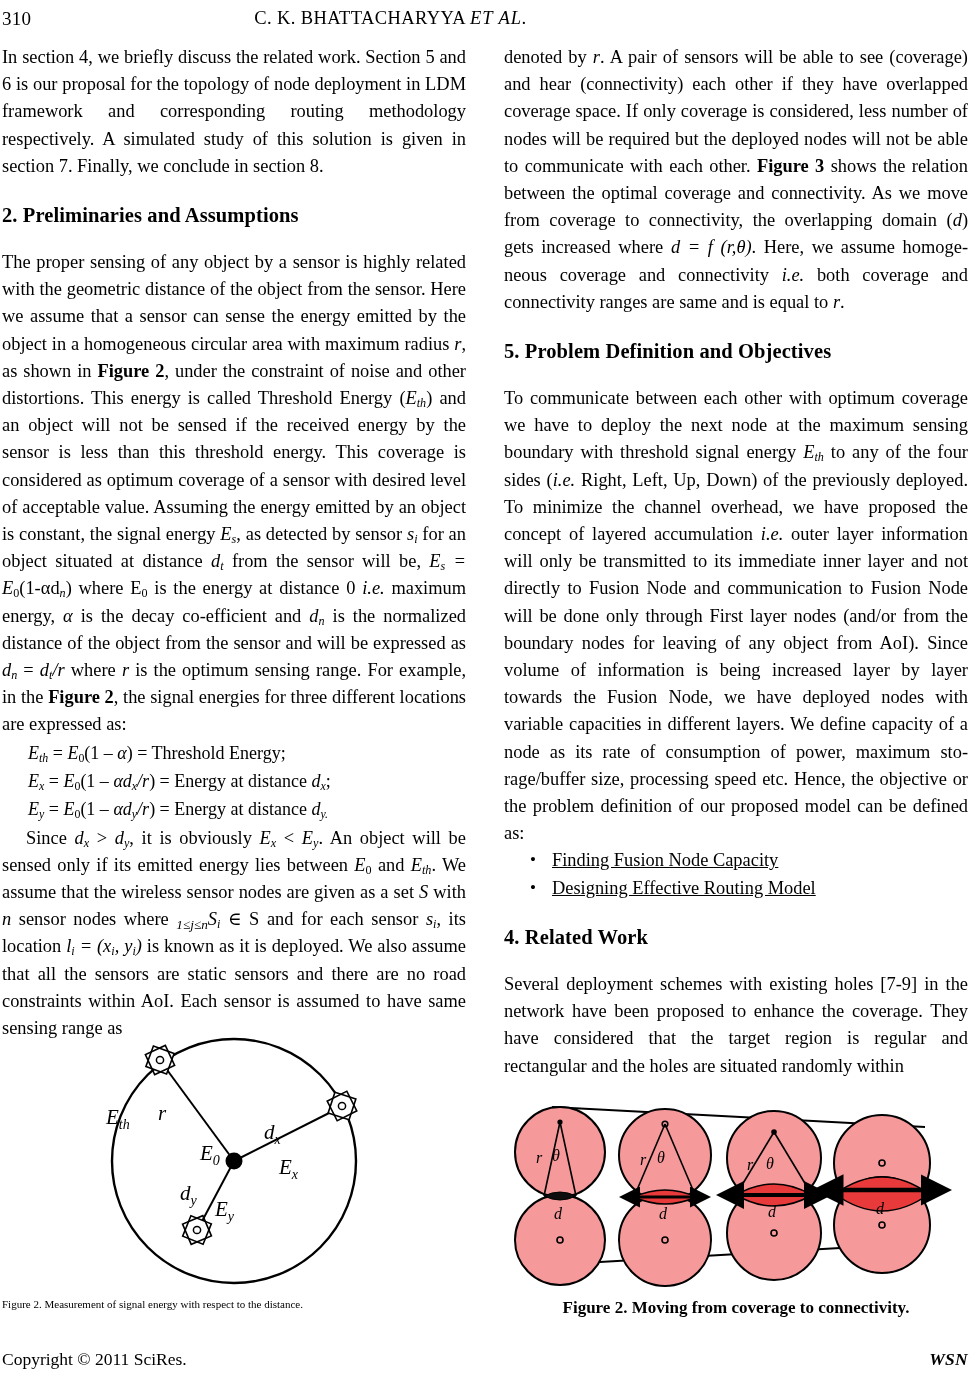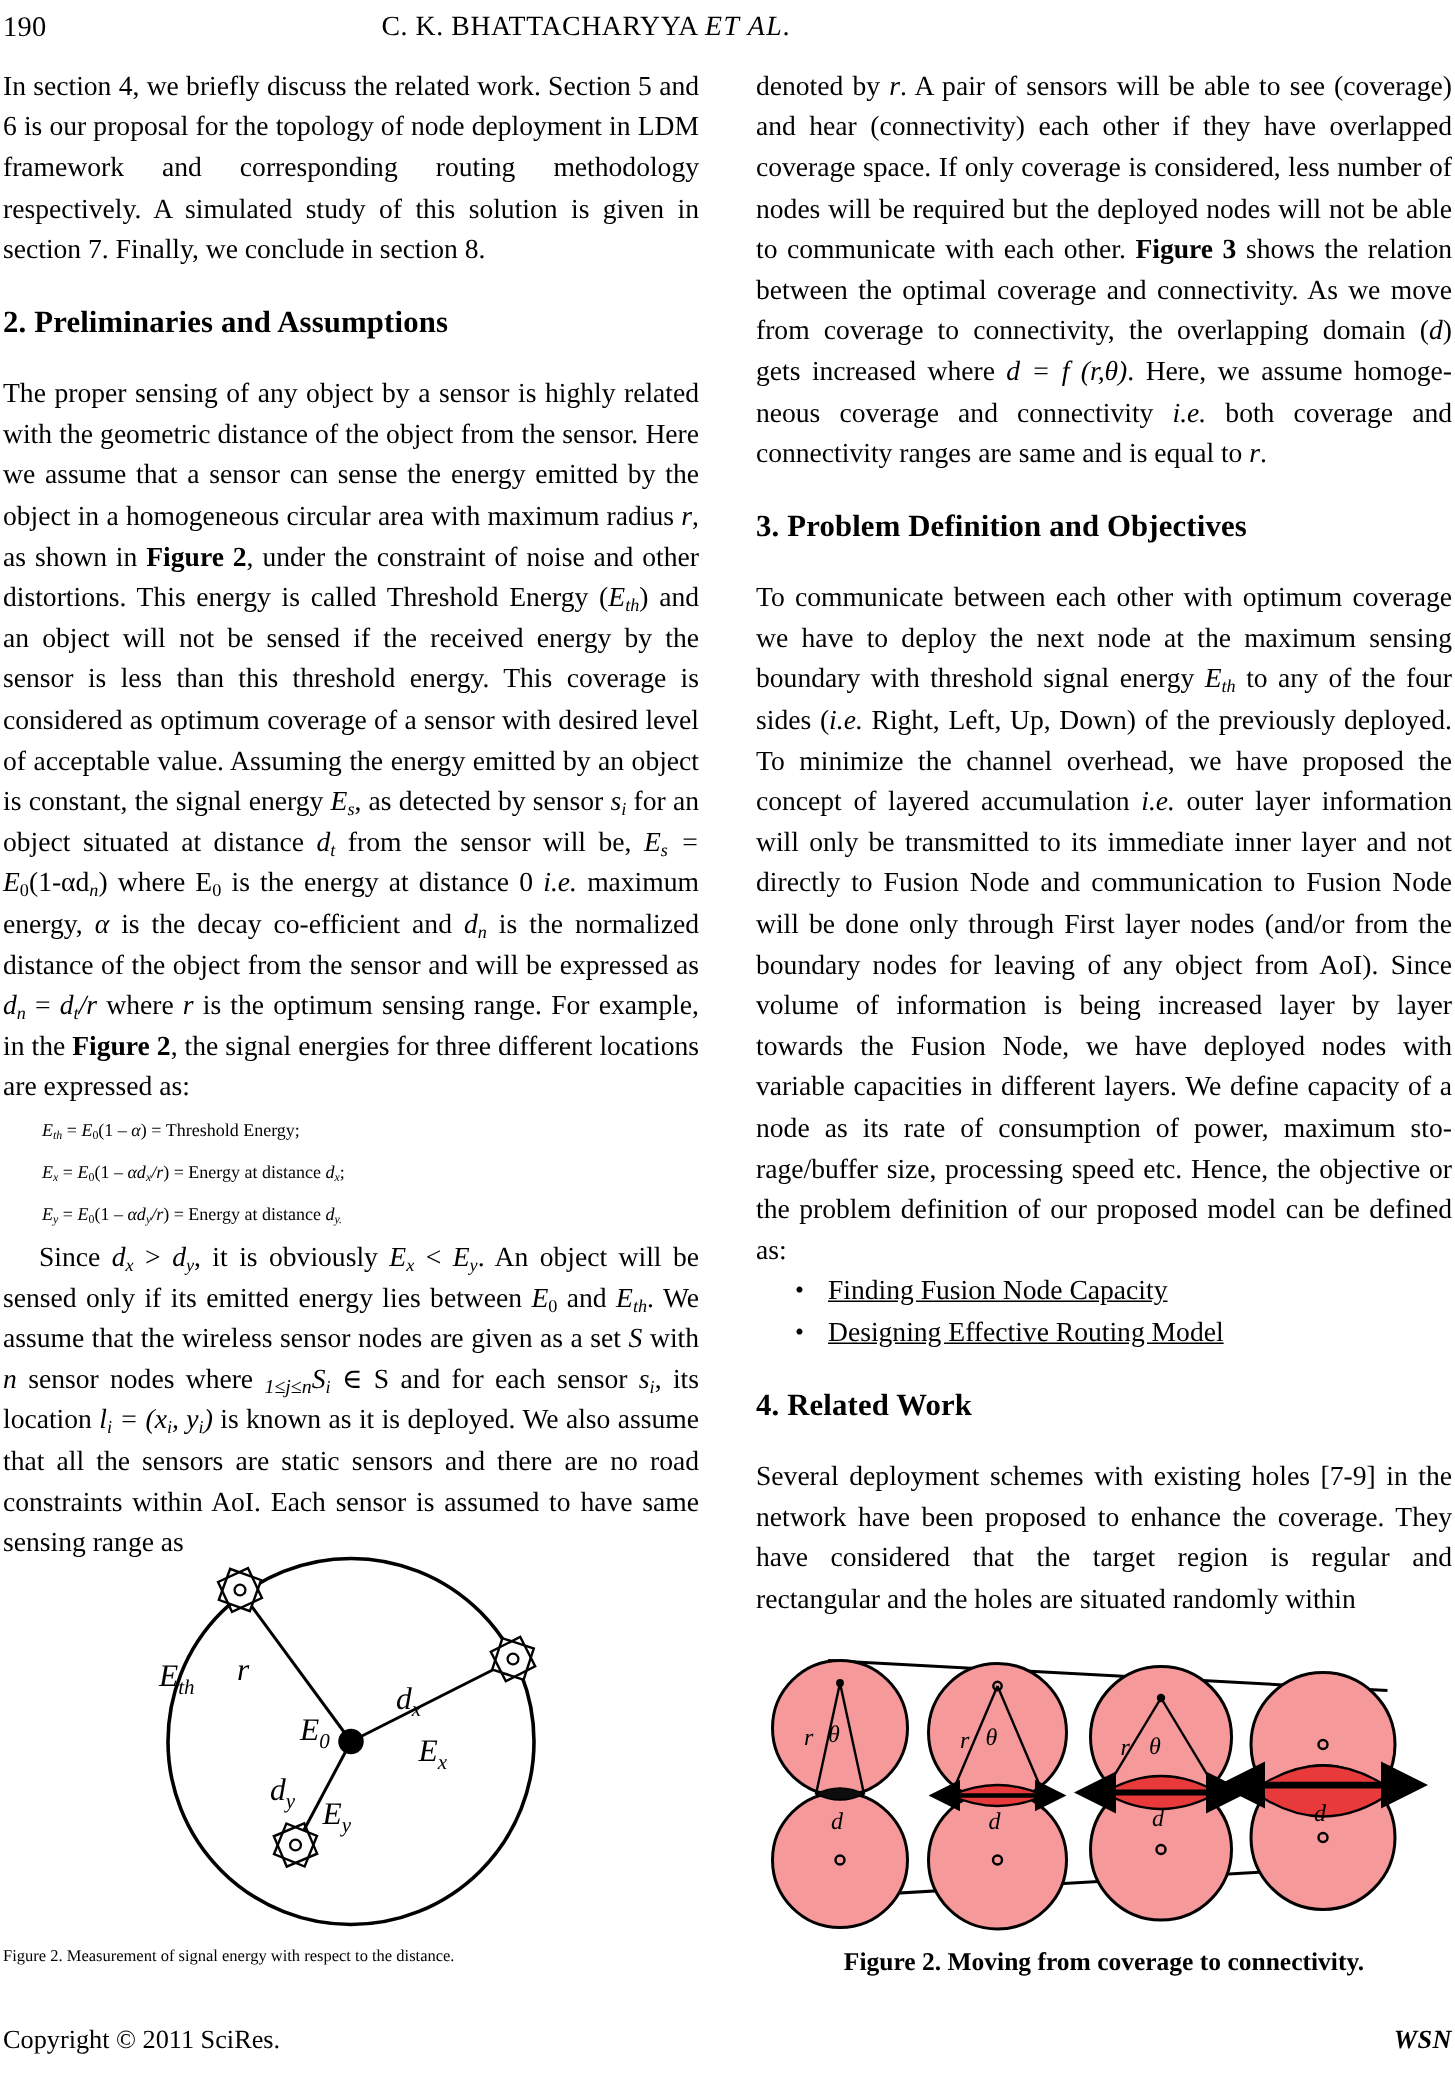--- a/index.html
+++ b/index.html
@@ -70,21 +70,21 @@
   h2.sec {
     margin: 24px 0 22px 0;
     font-size: 20.5px;
     font-weight: bold;
     font-family: "Liberation Serif", "DejaVu Serif", serif;
     letter-spacing: 0.1px;
   }
 
   
   .eqline {
-    font-size: 12px;
+    font-size: 18px;
     line-height: 28px;
     margin-left: 26px;
     white-space: nowrap;
   }
   .mi { font-style: italic; }
   sub, sup { font-size: 0.66em; line-height: 0; }
   sub { vertical-align: -0.28em; }
 
   
   .mathrun { font-style: italic; white-space: nowrap; margin-top: 16px; }
@@ -170,21 +170,21 @@
     font-style: italic;
     letter-spacing: 0.3px;
   }
 </style>
 </head>
 <body>
 
 <div class="page">
 
   <div class="runhead">
-    <div class="folio">190</div>
+    <div class="folio">310</div>
     <div class="authors">
       <span>C. K. BHATTACHARYYA</span>
       <span class="et-al">ET   AL.</span>
     </div>
   </div>
 
   <div class="col col-left">
 
     <p class="body">In section 4, we briefly discuss the related work. Section 5 and 6 is our proposal for the topology of node deploy­ment in LDM framework and corresponding routing methodology respectively. A simulated study of this so­lution is given in section 7. Finally, we conclude in sec­tion 8.</p>
 
@@ -203,21 +203,21 @@
     </div>
 
     <p class="body indent" style="margin-top:2px;"><span>Since </span><span class="mi">d</span><sub class="mi">x</sub><span> &gt; </span><span class="mi">d</span><sub class="mi">y</sub><span>, it is obviously </span><span class="mi">E</span><sub class="mi">x</sub><span> &lt; </span><span class="mi">E</span><sub class="mi">y</sub><span>. An object will be sensed only if its emitted energy lies between </span><span class="mi">E</span><sub>0</sub><span> and </span><span class="mi">E</span><sub class="mi">th</sub><span>. We assume that the wireless sensor nodes are given as a set </span><span class="mi">S</span><span> with </span><span class="mi">n</span><span> sensor nodes where </span><span class="mathrun"><sub style="font-size:0.72em;">1≤j≤n</sub><span>S</span><sub>i</sub><span class="op"> ∈ S</span></span><span> and for each sensor </span><span class="mi">s</span><sub class="mi">i</sub><span>, its location </span><span class="mathrun"><span>l</span><sub>i</sub><span> = (x</span><sub>i</sub><span>, y</span><sub>i</sub><span>)</span></span><span> is known as it is deployed. We also assume that all the sensors are static sensors and there are no road constraints within AoI. Each sensor is assumed to have same sensing range as</span></p>
 
   </div>
 
   <div class="col col-right">
 
     <p class="body"><span>denoted by </span><span class="mi">r</span><span>. A pair of sensors will be able to see (cov­erage) and hear (connectivity) each other if they have overlapped coverage space. If only coverage is consid­ered, less number of nodes will be required but the de­ployed nodes will not be able to communicate with each other. </span><b>Figure 3</b><span> shows the relation between the optimal coverage and connectivity. As we move from coverage to connectivity, the overlapping domain (</span><span class="mi">d</span><span>) gets in­creased where </span><span class="mathrun">d = f (r,θ)</span><span>. Here, we assume homoge­neous coverage and connectivity </span><i>i.e.</i><span> both coverage and connectivity ranges are same and is equal to </span><span class="mi">r</span><span>.</span></p>
 
-    <h2 class="sec">3. Problem Definition and Objectives</h2>
+    <h2 class="sec">5. Problem Definition and Objectives</h2>
 
     <p class="body"><span>To communicate between each other with optimum cov­erage we have to deploy the next node at the maximum sensing boundary with threshold signal energy </span><span class="mi">E</span><sub class="mi">th</sub><span> to any of the four sides (</span><i>i.e.</i><span> Right, Left, Up, Down) of the pre­viously deployed. To minimize the channel overhead, we have proposed the concept of layered accumulation </span><i>i.e.</i><span> outer layer information will only be transmitted to its immediate inner layer and not directly to Fusion Node and communication to Fusion Node will be done only through First layer nodes (and/or from the boundary nodes for leaving of any object from AoI). Since volume of information is being increased layer by layer towards the Fusion Node, we have deployed nodes with variable capacities in different layers. We define capacity of a node as its rate of consumption of power, maximum sto­rage/buffer size, processing speed etc. Hence, the objec­tive or the problem definition of our proposed model can be defined as:</span></p>
 
     <ul class="bullets">
       <li>Finding Fusion Node Capacity</li>
       <li>Designing Effective Routing Model</li>
     </ul>
 
     <h2 class="sec">4. Related Work</h2>
 

